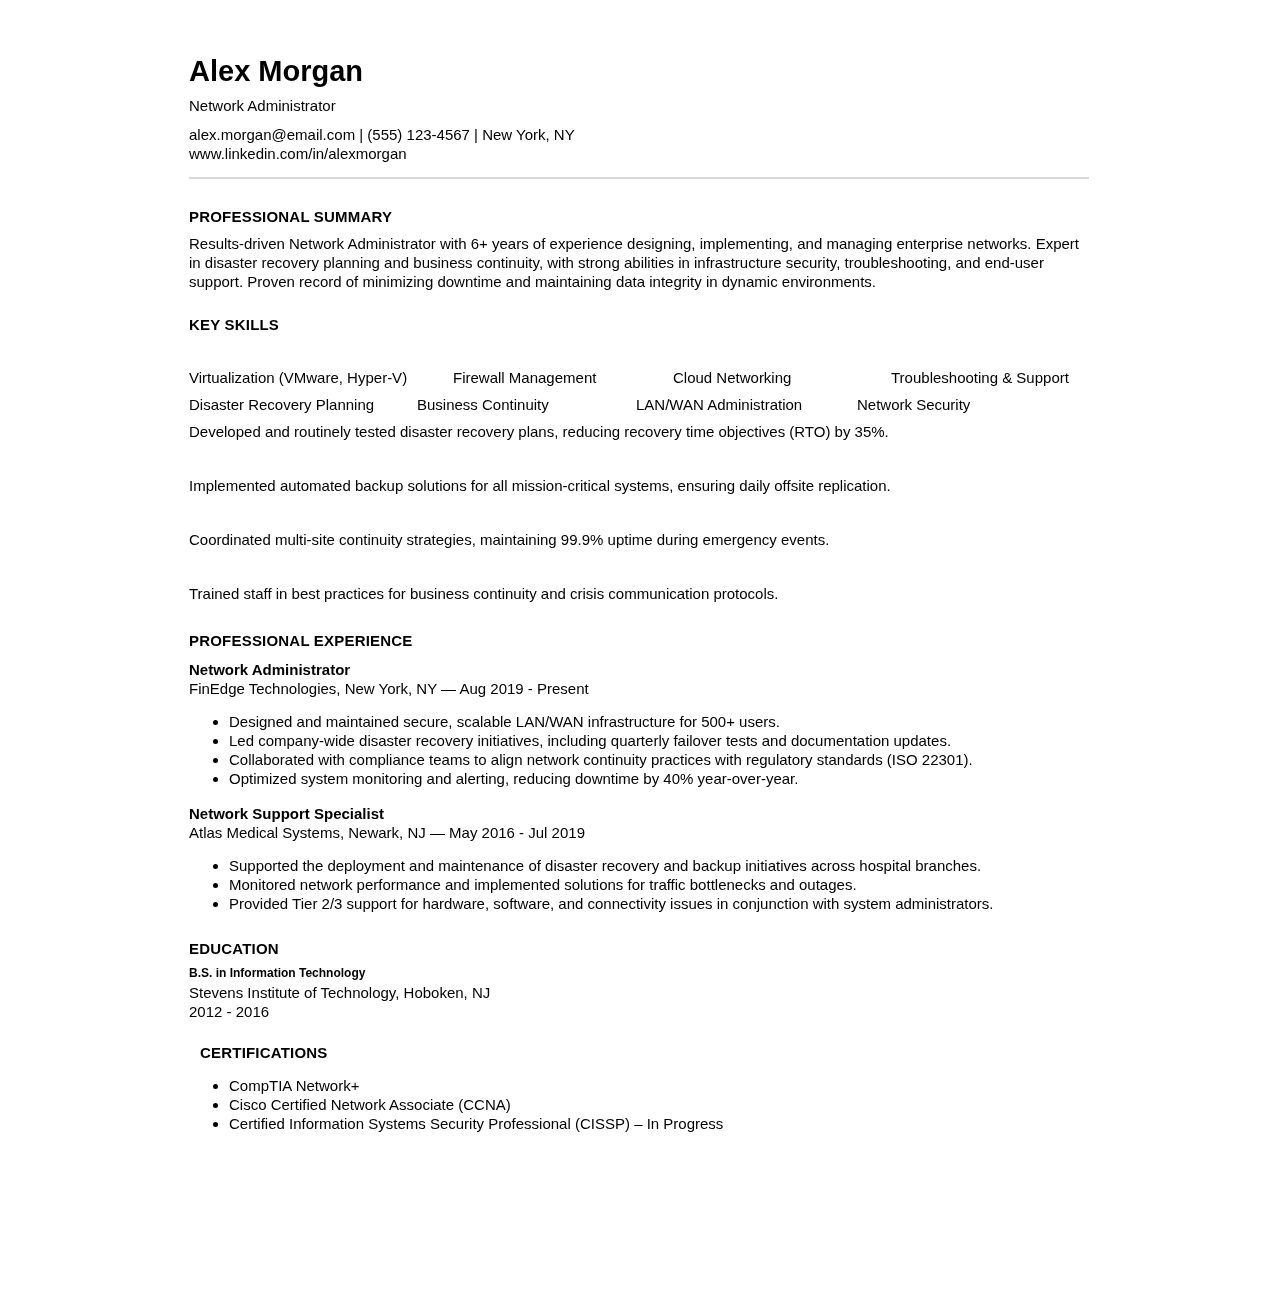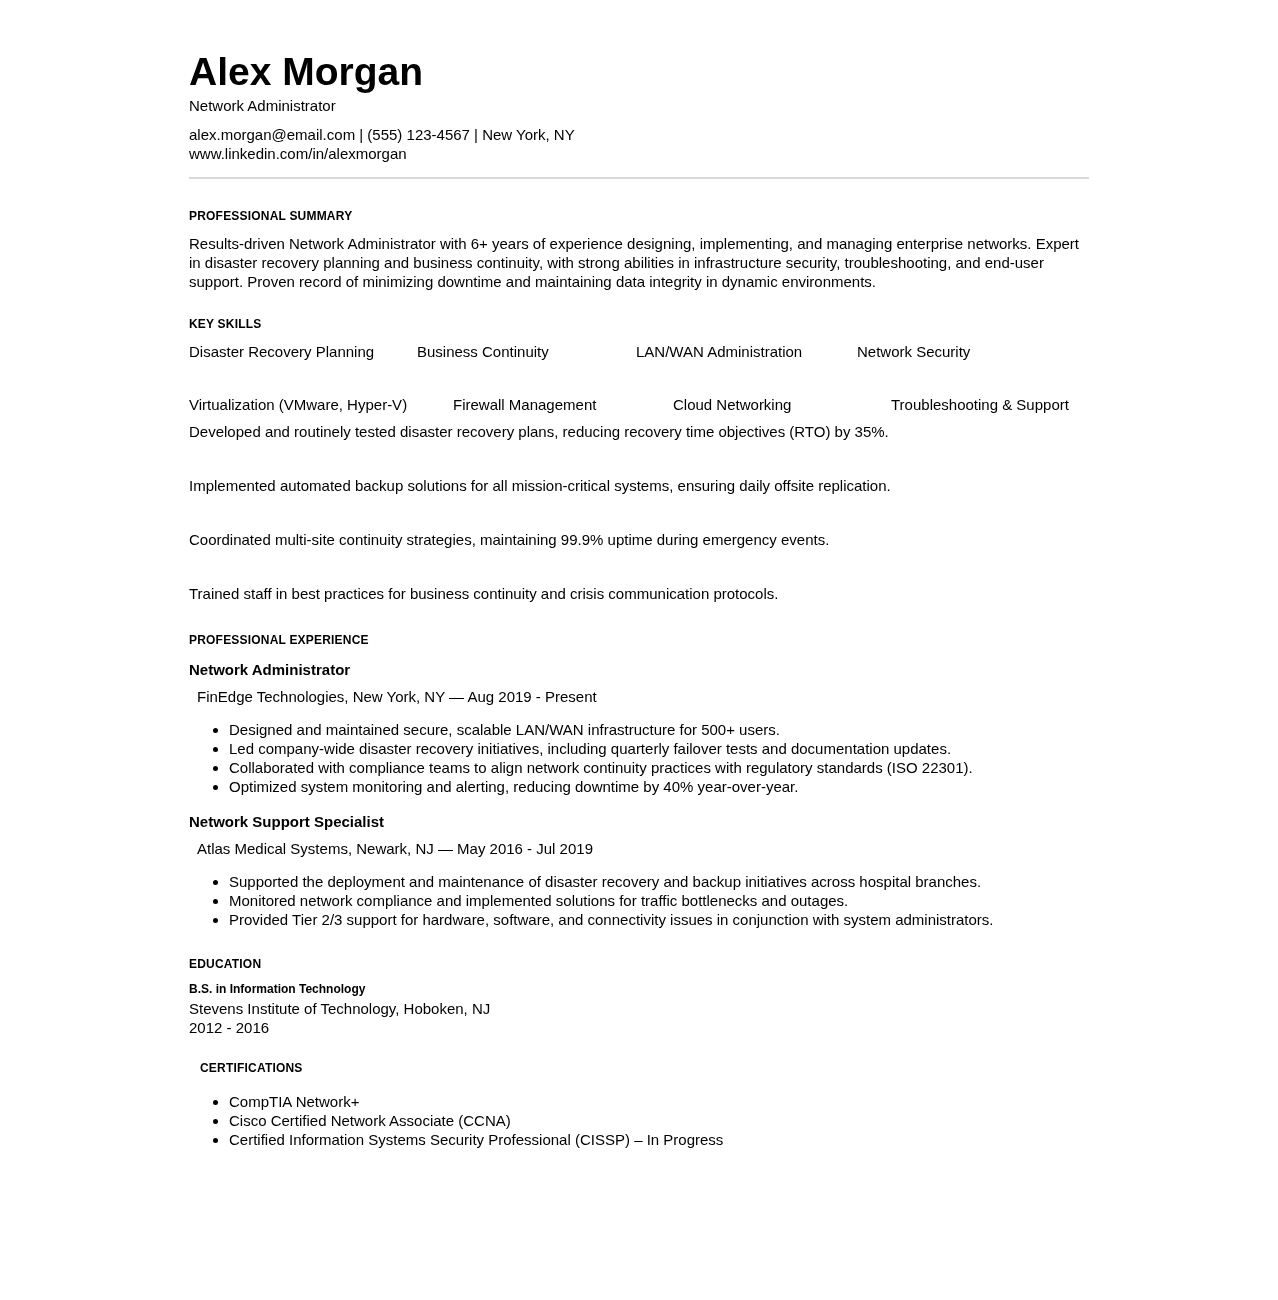--- a/index.html
+++ b/index.html
@@ -19,37 +19,37 @@
   }
   .content {
     width: 900px;
     margin: 0 auto;
     padding-top: 55px;
     padding-bottom: 80px;
   }
 
   
   h1.name {
-    font-size: 39px;
+    font-size: 29px;
     line-height: 33px;
     font-weight: bold;
     margin: 0;
   }
   p.subtitle { margin: 8px 0 0; }
   .contact-block { margin: 10px 0 0; }
   .contact-block div { margin: 0; }
   hr.divider {
     border: none;
     border-top: 2px solid #d9d9d9;
     margin: 14px 0 0;
   }
 
   
   h2.section-heading {
-    font-size: 12px;
+    font-size: 15px;
     line-height: 19px;
     font-weight: bold;
     margin: 28px 0 0;
     letter-spacing: 0.2px;
   }
   .summary h2 { margin-top: 28px; }
   .summary p  { margin: 8px 0 0; }
 
   
   .skills h2 { margin-top: 24px; }
@@ -71,21 +71,21 @@
 
   
   .experience h2 { margin-top: 28px; }
   .job h3 {
     font-size: 15px;
     line-height: 19px;
     font-weight: bold;
     margin: 10px 0 0;
   }
   .job + .job h3 { margin-top: 16px; }
-  .job p.company { margin: 8px; }
+  .job p.company { margin: 0; }
   ul.bullets {
     margin: 14px 0 0;
     padding-left: 40px;
   }
   ul.bullets li { margin: 0; }
 
   
   .education h2 { margin-top: 26px; }
   .education h3.degree {
     font-size: 12px;
@@ -114,31 +114,31 @@
       <hr class="divider">
     </header>
 
     <section class="summary">
       <h2 class="section-heading">PROFESSIONAL SUMMARY</h2>
       <p>Results-driven Network Administrator with 6+ years of experience designing, implementing, and managing enterprise networks. Expert in disaster recovery planning and business continuity, with strong abilities in infrastructure security, troubleshooting, and end-user support. Proven record of minimizing downtime and maintaining data integrity in dynamic environments.</p>
     </section>
 
     <section class="skills">
       <h2 class="section-heading">KEY SKILLS</h2>
+      <div class="skills-row row-2">
+        <span class="skill">Virtualization (VMware, Hyper-V)</span>
+        <span class="skill">Firewall Management</span>
+        <span class="skill">Cloud Networking</span>
+        <span class="skill">Troubleshooting &amp; Support</span>
+      </div>
       <div class="skills-row row-1">
         <span class="skill">Disaster Recovery Planning</span>
         <span class="skill">Business Continuity</span>
         <span class="skill">LAN/WAN Administration</span>
         <span class="skill">Network Security</span>
-      </div>
-      <div class="skills-row row-2">
-        <span class="skill">Virtualization (VMware, Hyper-V)</span>
-        <span class="skill">Firewall Management</span>
-        <span class="skill">Cloud Networking</span>
-        <span class="skill">Troubleshooting &amp; Support</span>
       </div>
     </section>
 
     <section class="highlights">
       <p class="highlight">Developed and routinely tested disaster recovery plans, reducing recovery time objectives (RTO) by 35%.</p>
       <p class="highlight">Implemented automated backup solutions for all mission-critical systems, ensuring daily offsite replication.</p>
       <p class="highlight">Coordinated multi-site continuity strategies, maintaining 99.9% uptime during emergency events.</p>
       <p class="highlight">Trained staff in best practices for business continuity and crisis communication protocols.</p>
     </section>
 
@@ -154,21 +154,21 @@
           <li>Collaborated with compliance teams to align network continuity practices with regulatory standards (ISO 22301).</li>
           <li>Optimized system monitoring and alerting, reducing downtime by 40% year-over-year.</li>
         </ul>
       </div>
 
       <div class="job">
         <h3>Network Support Specialist</h3>
         <p class="company">Atlas Medical Systems, Newark, NJ — May 2016 - Jul 2019</p>
         <ul class="bullets">
           <li>Supported the deployment and maintenance of disaster recovery and backup initiatives across hospital branches.</li>
-          <li>Monitored network compliance and implemented solutions for traffic bottlenecks and outages.</li>
+          <li>Monitored network performance and implemented solutions for traffic bottlenecks and outages.</li>
           <li>Provided Tier 2/3 support for hardware, software, and connectivity issues in conjunction with system administrators.</li>
         </ul>
       </div>
     </section>
 
     <section class="education">
       <h2 class="section-heading">EDUCATION</h2>
       <h3 class="degree">B.S. in Information Technology</h3>
       <p>Stevens Institute of Technology, Hoboken, NJ</p>
       <p>2012 - 2016</p>

